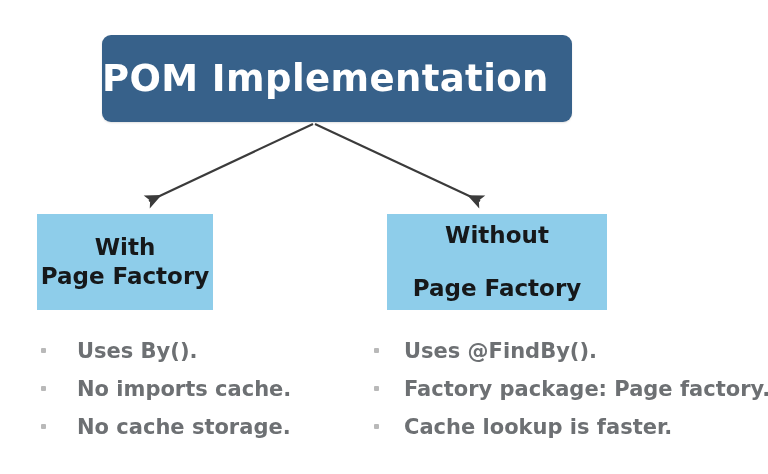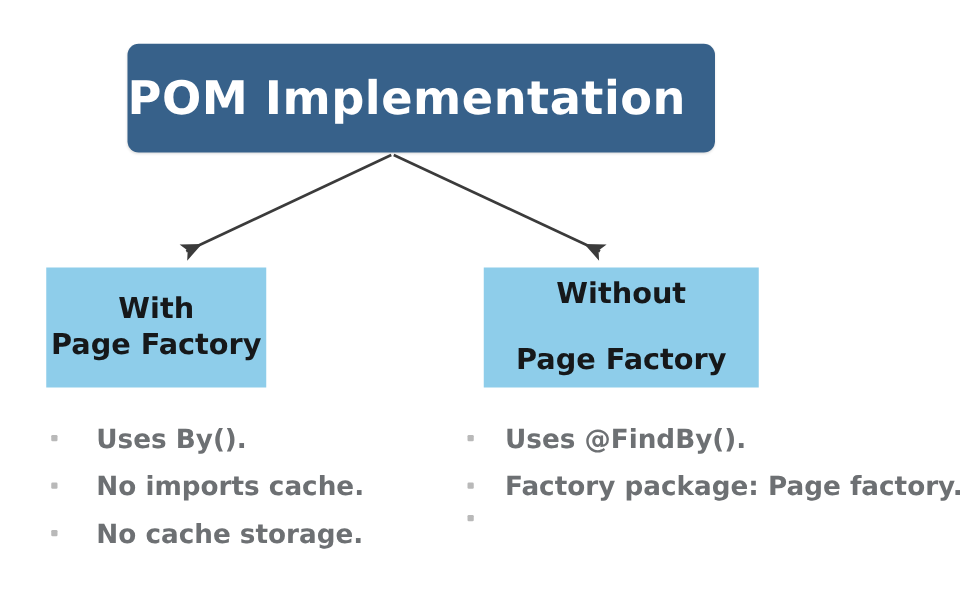--- a/index.html
+++ b/index.html
@@ -161,16 +161,17 @@
     <div class="bullet-item">
       <span class="bullet-marker"></span>
       <span class="bullet-text">Uses @FindBy().</span>
     </div>
     <div class="bullet-item">
       <span class="bullet-marker"></span>
       <span class="bullet-text">Factory package: Page factory.</span>
     </div>
     <div class="bullet-item">
       <span class="bullet-marker"></span>
+      <span class="bullet-text">Cache lookup is faster.</span>
     </div>
   </div>
 
 </div>
 
 </body></html>

